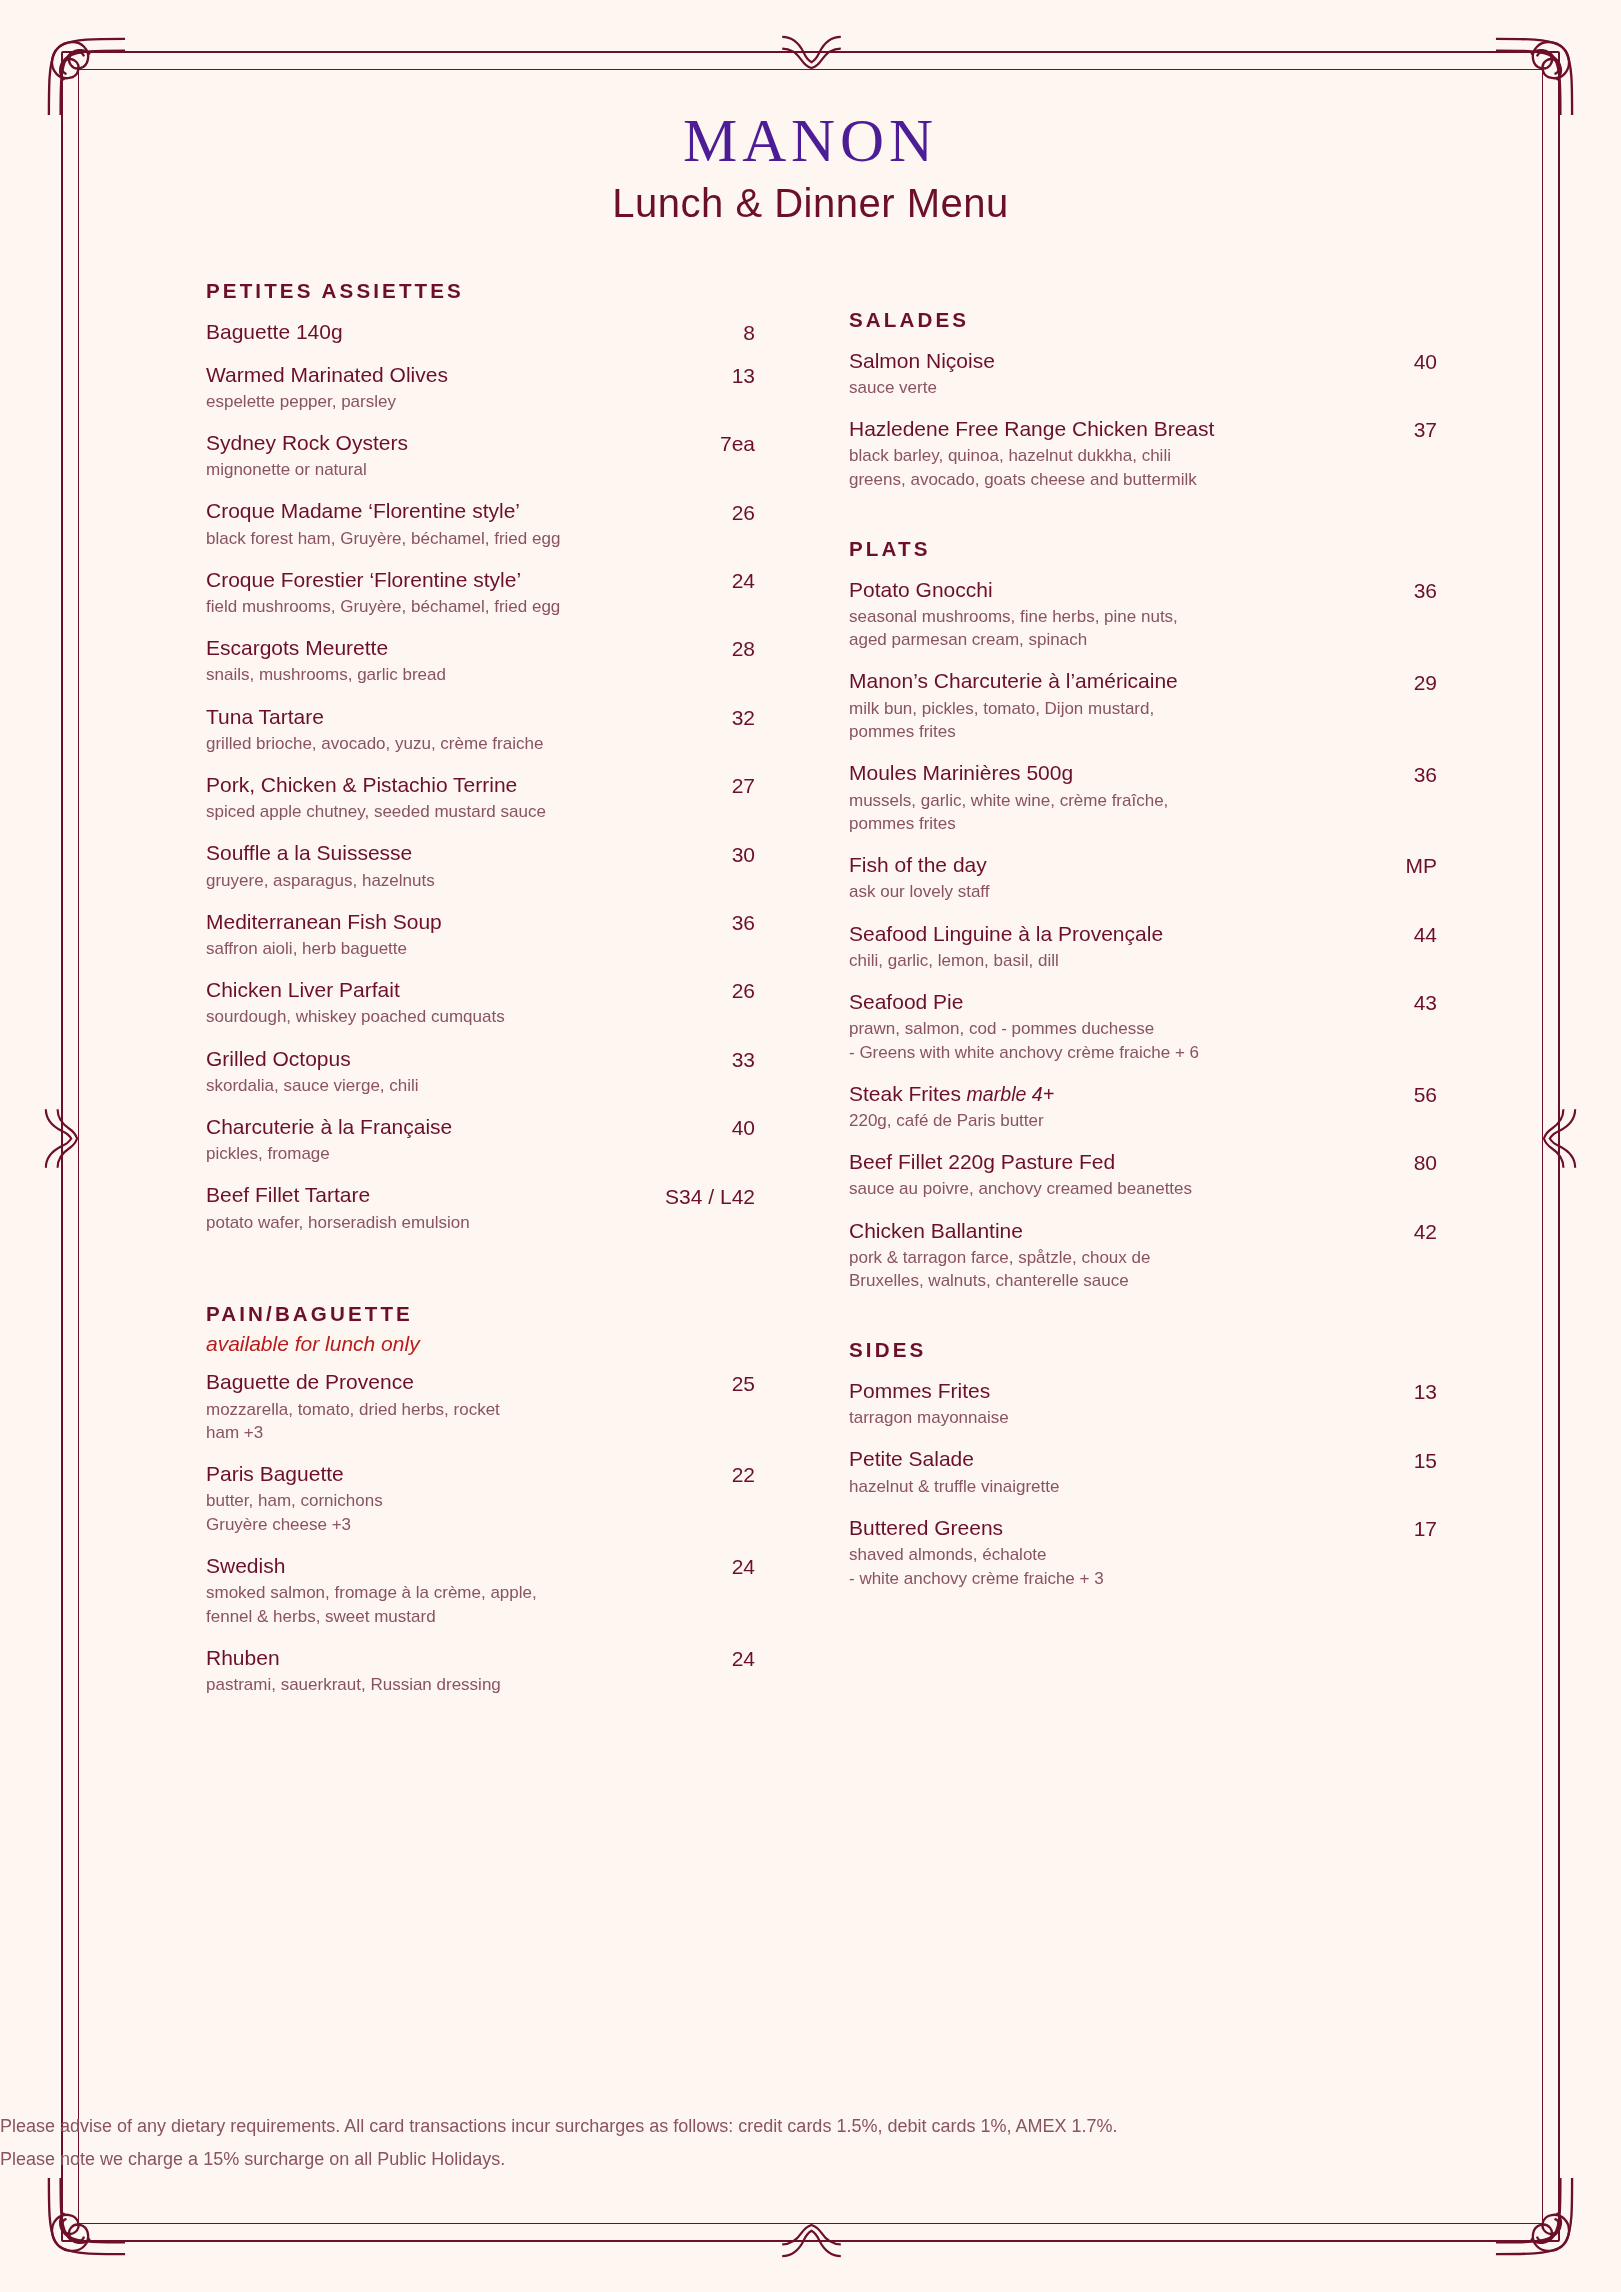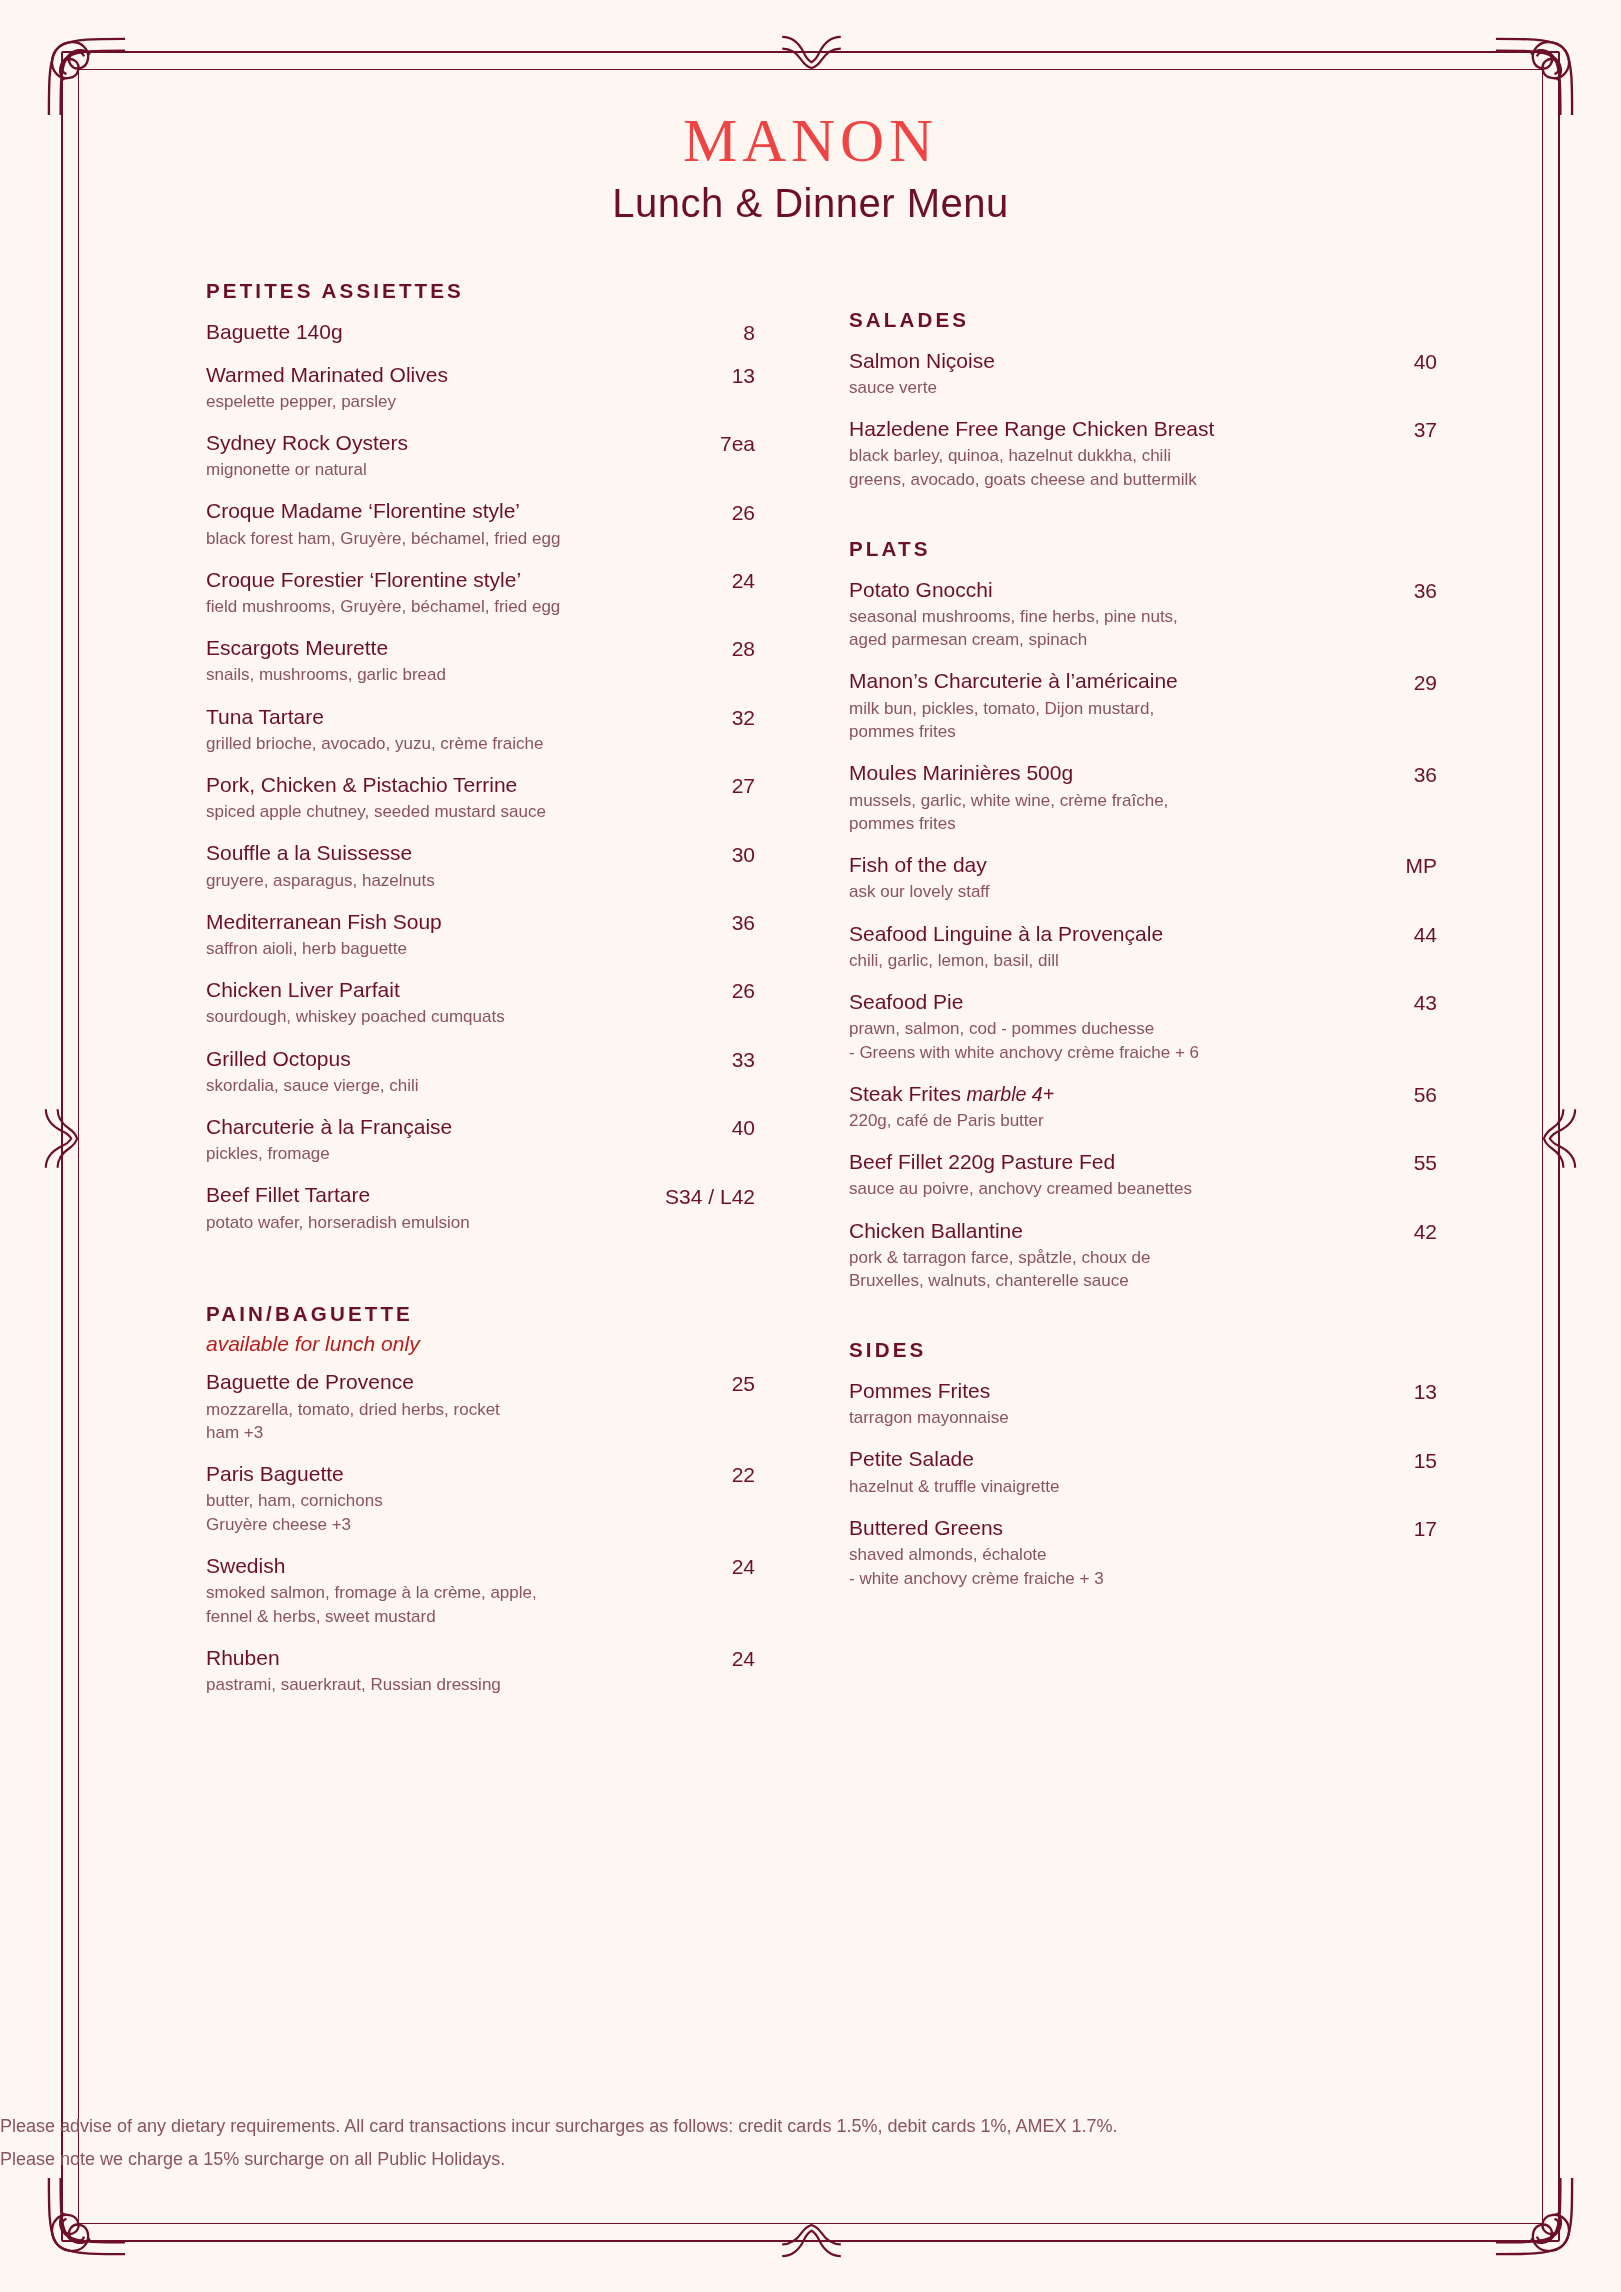--- a/index.html
+++ b/index.html
@@ -59,21 +59,21 @@
   
   .header {
     position: absolute;
     left: 0; right: 0; top: 110px;
     text-align: center;
   }
   .brand {
     font-family: "Liberation Serif", serif;
     font-size: 61px;
     letter-spacing: 4.9px;
-    color: #ef4444;
+    color: #4c1d95;
     line-height: 1;
     font-weight: 400;
   }
   .subtitle {
     margin-top: 9.8px;
     font-size: 40px;
     letter-spacing: 0.5px;
     color: #6b1028;
     font-weight: 300;
   }
@@ -436,21 +436,21 @@
             <div class="item">
               <div class="item-row">
                 <div class="item-name">Steak Frites<em> marble 4+</em></div>
                 <div class="item-price">56</div>
               </div>
               <div class="item-desc">220g, café de Paris butter</div>
             </div>
             <div class="item">
               <div class="item-row">
                 <div class="item-name">Beef Fillet 220g Pasture Fed</div>
-                <div class="item-price">55</div>
+                <div class="item-price">80</div>
               </div>
               <div class="item-desc">sauce au poivre, anchovy creamed beanettes</div>
             </div>
             <div class="item">
               <div class="item-row">
                 <div class="item-name">Chicken Ballantine</div>
                 <div class="item-price">42</div>
               </div>
               <div class="item-desc">pork &amp; tarragon farce, spåtzle, choux de<br>Bruxelles, walnuts, chanterelle sauce</div>
             </div>

